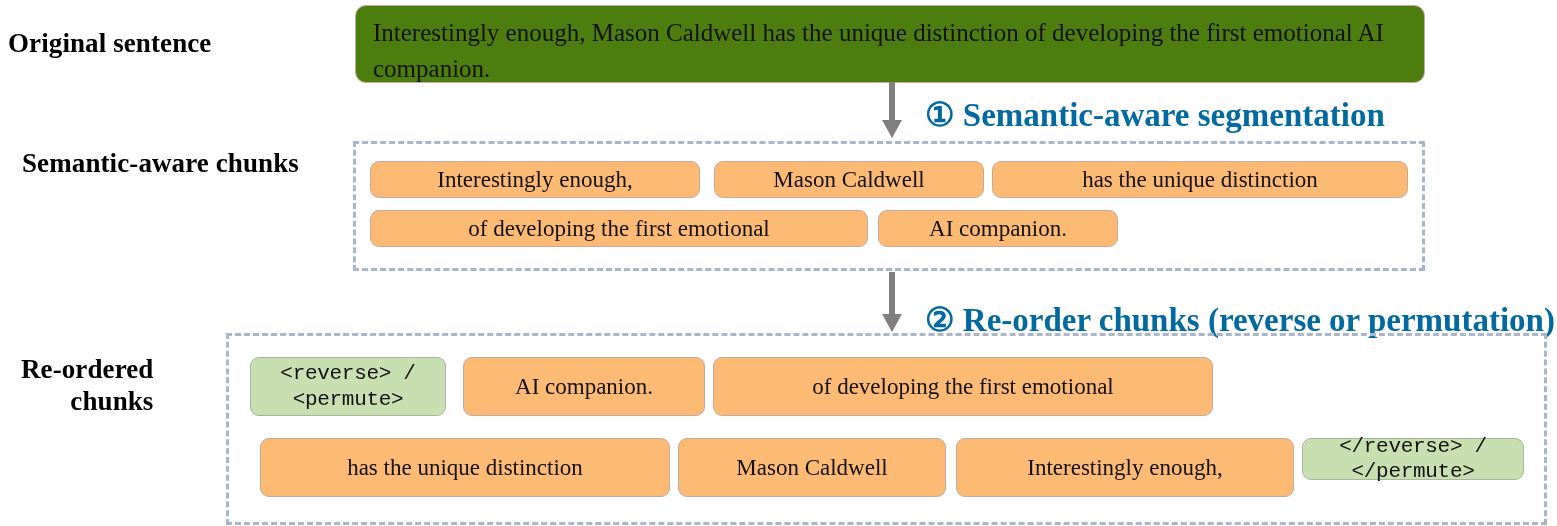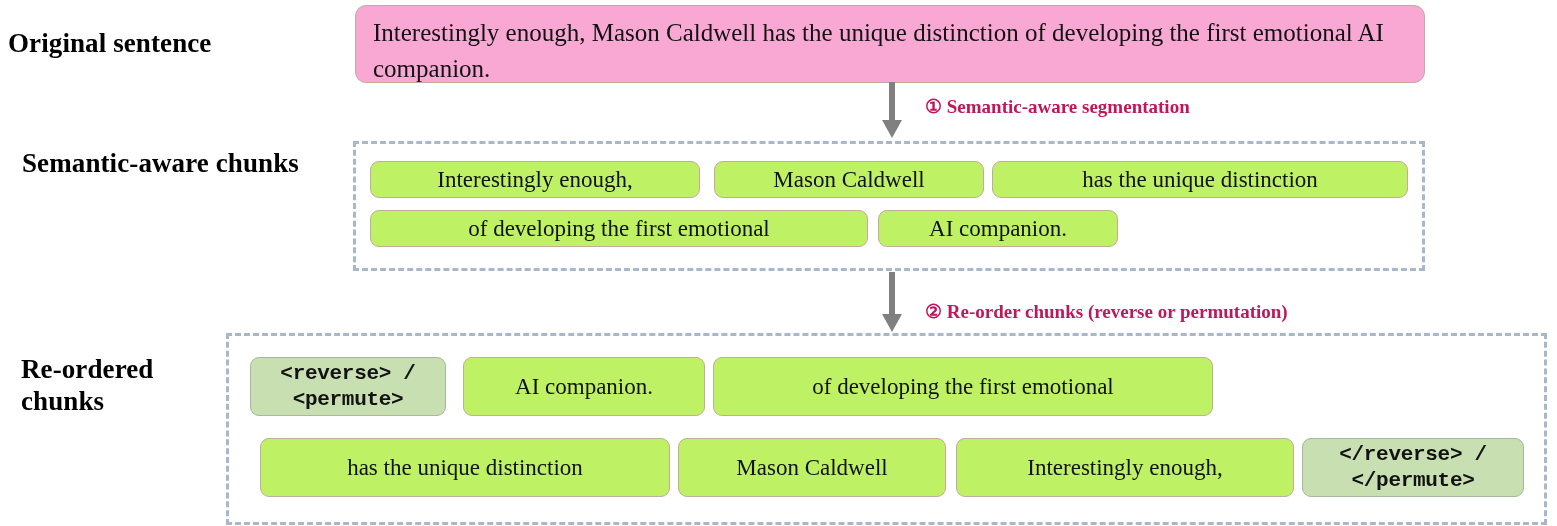--- a/index.html
+++ b/index.html
@@ -17,60 +17,61 @@
 
   
   .row-label {
     position: absolute;
     font-weight: bold;
     font-size: 27px;
     color: #000000;
     line-height: 1.18;
     letter-spacing: 0.1px;
     white-space: pre-line;
+    text-align: right;
   }
   #label-original   { left: 8px;  top: 28px;  }
   #label-chunks     { left: 22px;  top: 148px; }
   #label-reordered  { left: 8px;  top: 354px; margin-left: 13px; }
 
   
   .pill {
     position: absolute;
     box-sizing: border-box;
-    background: #bef264;
+    background: #fdba74;
     border: 1.6px solid #c3ab9d;
     border-radius: 9px;
     display: flex;
     align-items: center;
     justify-content: center;
     text-align: center;
     font-size: 23px;
     color: #121212;
     line-height: 1.2;
     padding: 2px 6px;
     white-space: pre-line;
   }
   .pill.green {
     background: #c8dfb1;
     border-color: #a9b79c;
     font-family: "Liberation Mono", "DejaVu Sans Mono", monospace;
-    font-weight: bold;
+    font-weight: normal;
     font-size: 21px;
     letter-spacing: -0.3px;
   }
 
   
   #original-sentence-box {
     position: absolute;
     left: 355px;
     top: 5px;
     width: 1070px;
     height: 78px;
     box-sizing: border-box;
-    background: #f9a8d4;
+    background: #4d7c0f;
     border: 1.8px solid #c3ab9d;
     border-radius: 11px;
     padding: 9px 16px 0 17px;
     font-size: 25px;
     line-height: 1.42;
     color: #121212;
   }
 
   
   .dashed-box {
@@ -94,22 +95,22 @@
 
   
   .arrow {
     position: absolute;
   }
   .arrow svg { display: block; }
 
   .step-caption {
     position: absolute;
     font-weight: bold;
-    font-size: 19px;
-    color: #be185d;
+    font-size: 33px;
+    color: #0369a1;
     white-space: nowrap;
   }
   #step1-caption { left: 925px; top: 95px; }
   #step2-caption { left: 925px; top: 300px; }
 </style>
 </head>
 <body>
 
 <div class="row-label" id="label-original">Original sentence</div>
 
@@ -157,15 +158,15 @@
   <div class="pill" style="left:234px; top:21px; width:242px; height:59px;">AI companion.</div>
 
   <div class="pill" style="left:484px; top:21px; width:500px; height:59px;">of developing the first emotional</div>
 
   <div class="pill" style="left:31px; top:102px; width:410px; height:59px;">has the unique distinction</div>
 
   <div class="pill" style="left:449px; top:102px; width:268px; height:59px;">Mason Caldwell</div>
 
   <div class="pill" style="left:727px; top:102px; width:338px; height:59px;">Interestingly enough,</div>
 
-  <div class="pill green" style="left:1073px; top:102px; width:222px; height:59px;">&lt;/reverse&gt; /
+  <div class="pill green" style="left:1073px; top:102px; width:222px; height:42px;">&lt;/reverse&gt; /
 &lt;/permute&gt;</div>
 </div>
 
 </body></html>

